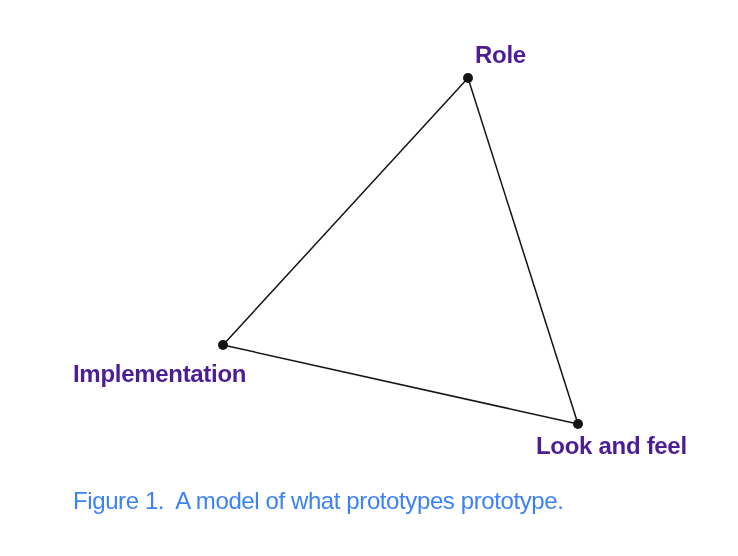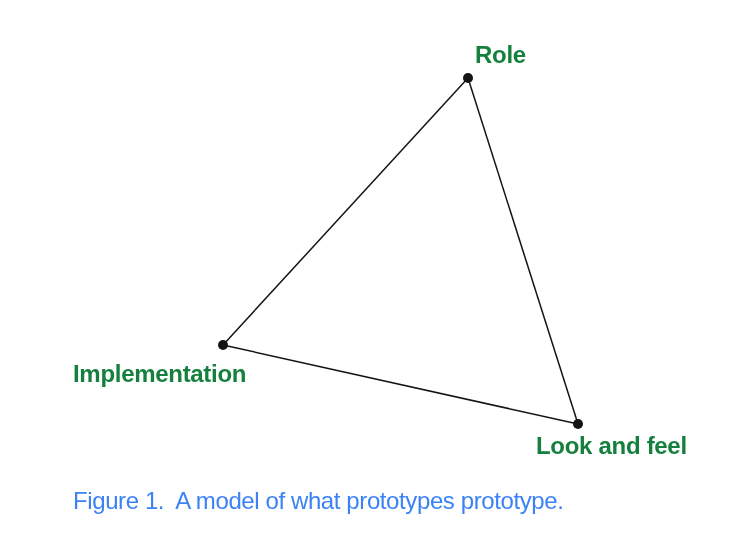--- a/index.html
+++ b/index.html
@@ -17,21 +17,21 @@
   }
   .diagram-svg {
     position: absolute;
     left: 0;
     top: 0;
   }
   .vlabel {
     position: absolute;
     font-size: 24px;
     font-weight: bold;
-    color: #15803d;
+    color: #4c1d95;
     line-height: 26px;
     white-space: nowrap;
     letter-spacing: -0.3px;
   }
   .caption {
     position: absolute;
     font-size: 24px;
     font-weight: normal;
     color: #3b82f6;
     line-height: 28px;

